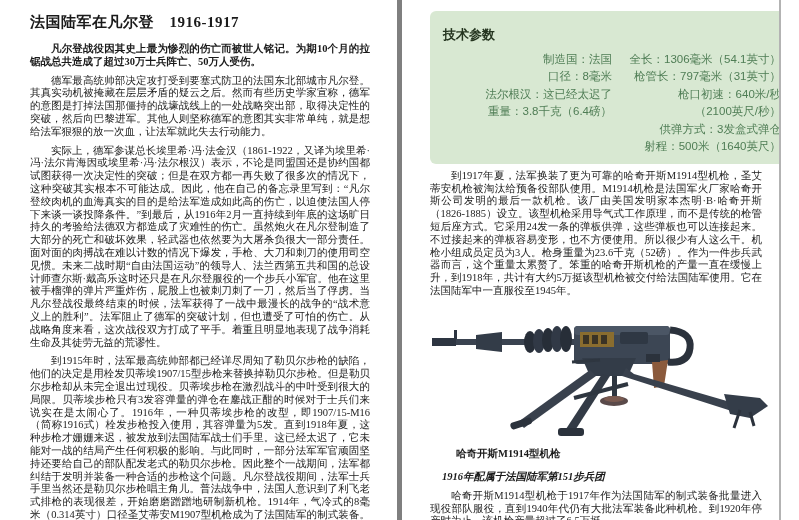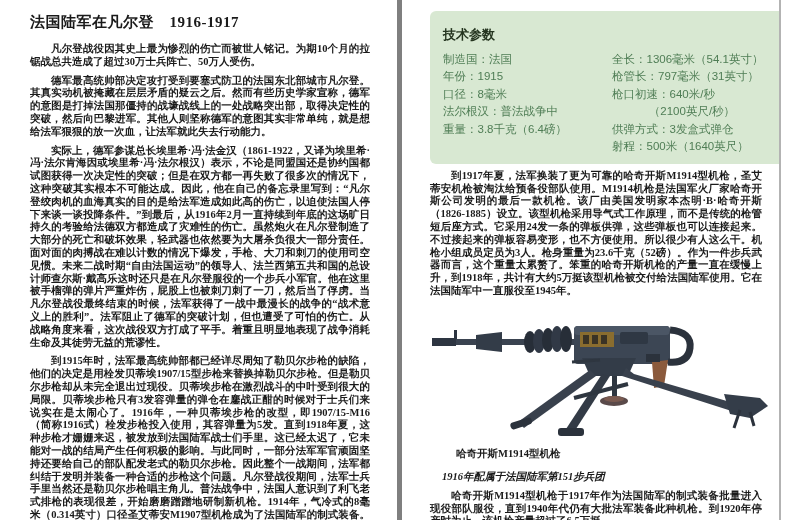--- a/index.html
+++ b/index.html
@@ -12,39 +12,39 @@
   }
   .corner-notch { position:absolute; left:0; top:0; width:9px; height:13px; background:#9a9a9a; }
   .gutter { position:absolute; left:397px; top:0; width:5px; height:520px; background:#7f7f7f; }
   .right-edge { position:absolute; left:779px; top:0; width:2px; height:520px; background:#b3b3b3; }
 
   .page { position:absolute; top:0; height:520px; overflow:hidden; background:#fff; }
   .page-left  { left:0;   width:397px; padding:13px 27px 0 30px; }
   .page-right { left:402px; width:377px; padding:11px 17px 0 28px; }
 
   h1.title { font-size:15px; font-weight:bold; letter-spacing:.5px; margin:0 0 11px 0; }
-  p.body { font-size:10.5px; line-height:1.22; text-align:justify; text-indent:2em; margin-top:6px;font-weight:bold; }
+  p.body { font-size:10.5px; line-height:1.22; text-align:justify; text-indent:2em; margin-top:6px; }
   p.intro { font-weight:bold; }
 
   .figure { position:relative; }
   .figure-gun   { height:138px; margin:4px 0 0 -6px; width:366px; }
   .cap-bold   { font-size:10.5px; font-weight:bold; margin:7px 0 0 26px; }
   .cap-italic { font-size:10.5px; font-weight:bold; font-style:italic; margin:9px 0 0 13px; }
   .page-right .cap-bold   { }
   .page-right .cap-italic { margin-left:12px; }
 
   
   .specs {
     background:#d8e8d2; border-radius:6px;
     padding:15px 12px 8px 13px; width:363px; min-height:118px;
     font-family:"Liberation Sans","DejaVu Sans",sans-serif;
   }
   .specs-title { font-size:13px; font-weight:bold; color:#24341f; margin-bottom:7px; }
   .specs-cols { display:flex; }
-  .specs-col { width:50%; }
+  .specs-col { width:50%;text-align:right; }
   .spec-row { font-size:11.5px; line-height:1.52; color:#4f7d55; white-space:nowrap; }
   .spec-label { color:#4f7d55; }
   .spec-cont { padding-left:3.2em; font-size:11.5px; line-height:1.52; color:#4f7d55; }
   .spec-cont:empty { display:none; }
 </style>
 </head>
 <body>
 
 <div class="screen">
   <div class="corner-notch"></div>
@@ -60,23 +60,22 @@
 
   <div class="gutter"></div>
 
   <div class="page page-right">
 
     <div class="specs">
       <div class="specs-title">技术参数</div>
       <div class="specs-cols">
         <div class="specs-col">
           <div class="spec-row"><span class="spec-label">制造国：</span><span>法国</span></div>
-          <div class="spec-row"><span class="spec-label">年份：</span><span>1915</span></div>
           <div class="spec-row"><span class="spec-label">口径：</span><span>8毫米</span></div>
-          <div class="spec-row"><span class="spec-label">法尔根汉：</span><span>普法战争中</span></div>
+          <div class="spec-row"><span class="spec-label">法尔根汉：</span><span>这已经太迟了</span></div>
           <div class="spec-row"><span class="spec-label">重量：</span><span>3.8千克（6.4磅）</span></div>
         </div>
         <div class="specs-col">
           <div class="spec-row"><span class="spec-label">全长：</span><span>1306毫米（54.1英寸）</span></div>
           <div class="spec-row"><span class="spec-label">枪管长：</span><span>797毫米（31英寸）</span></div>
           <div class="spec-row"><span class="spec-label">枪口初速：</span><span>640米/秒</span></div>
           <div class="spec-cont">（2100英尺/秒）</div>
           <div class="spec-row"><span class="spec-label">供弹方式：</span><span>3发盒式弹仓</span></div>
           <div class="spec-row"><span class="spec-label">射程：</span><span>500米（1640英尺）</span></div>
         </div>

